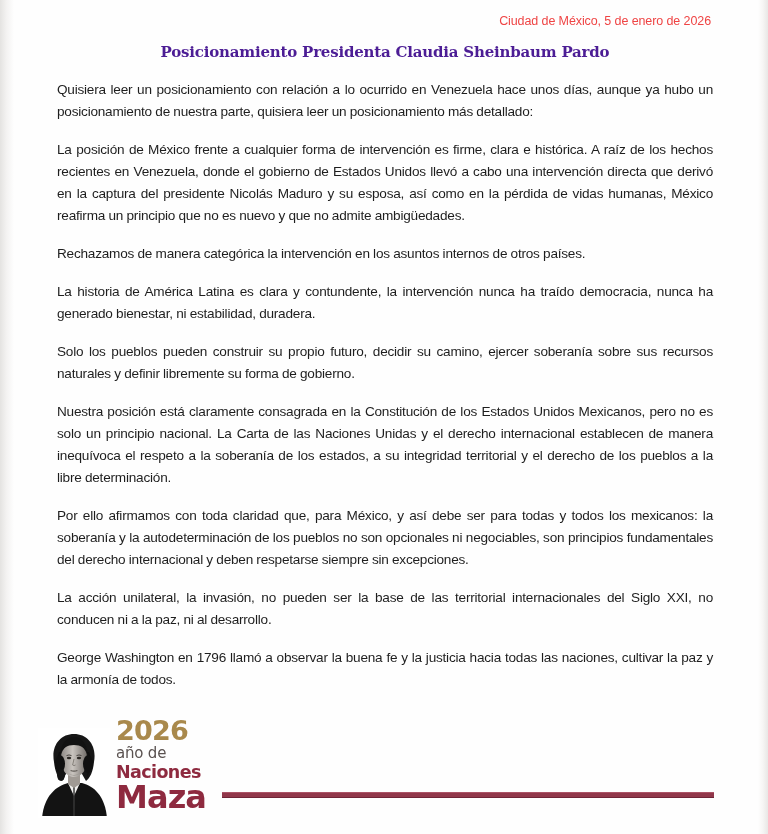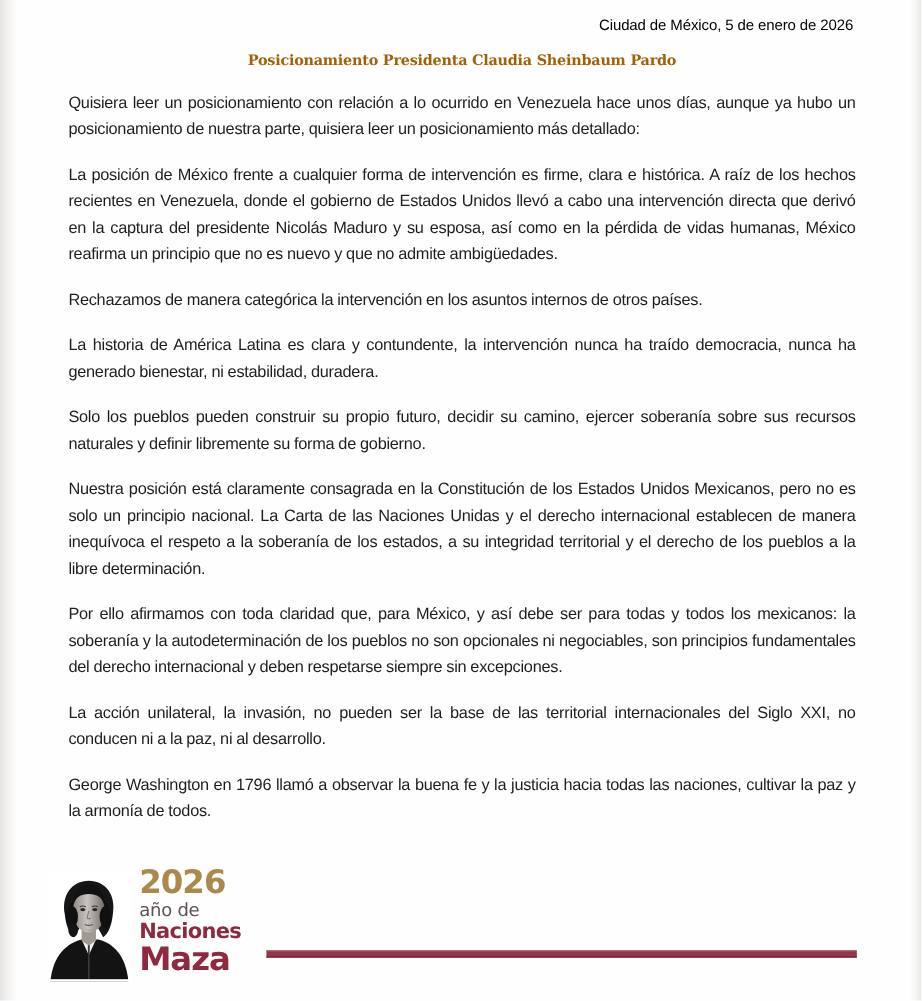--- a/index.html
+++ b/index.html
@@ -42,32 +42,32 @@
     position: absolute;
     left: 57px;
     top: 0;
     width: 656px;
     height: 834px;
   }
 
   .dateline {
     text-align: right;
     font-size: 12.5px;
-    color: #000000;
+    color: #ef4444;
     letter-spacing: -0.1px;
     margin-top: 14px;
     margin-right: 2px;
   }
 
   .doc-title {
     text-align: center;
     font-family: "DejaVu Serif", "Liberation Serif", serif;
     font-weight: bold;
-    font-size: 12px;
-    color: #a16207;
+    font-size: 15px;
+    color: #4c1d95;
     margin-top: 15px;
     letter-spacing: -0.2px;
   }
 
   .paragraphs {
     margin-top: 18px;
   }
 
   p.para {
     margin: 0 0 16px 0;
@@ -129,21 +129,21 @@
   .logo-name1 {
     font-size: 17.5px;
     font-weight: bold;
     color: #8e2a3f;
     letter-spacing: -0.6px;
     margin-top: 2px;
     line-height: 1.05;
   }
 
   .logo-name2 {
-    font-size: 27px;
+    font-size: 32px;
     font-weight: bold;
     color: #8e2a3f;
     letter-spacing: -0.9px;
     line-height: 1.02;
   }
 
   .footer-rule {
     position: absolute;
     left: 222px;
     bottom: 20px;

